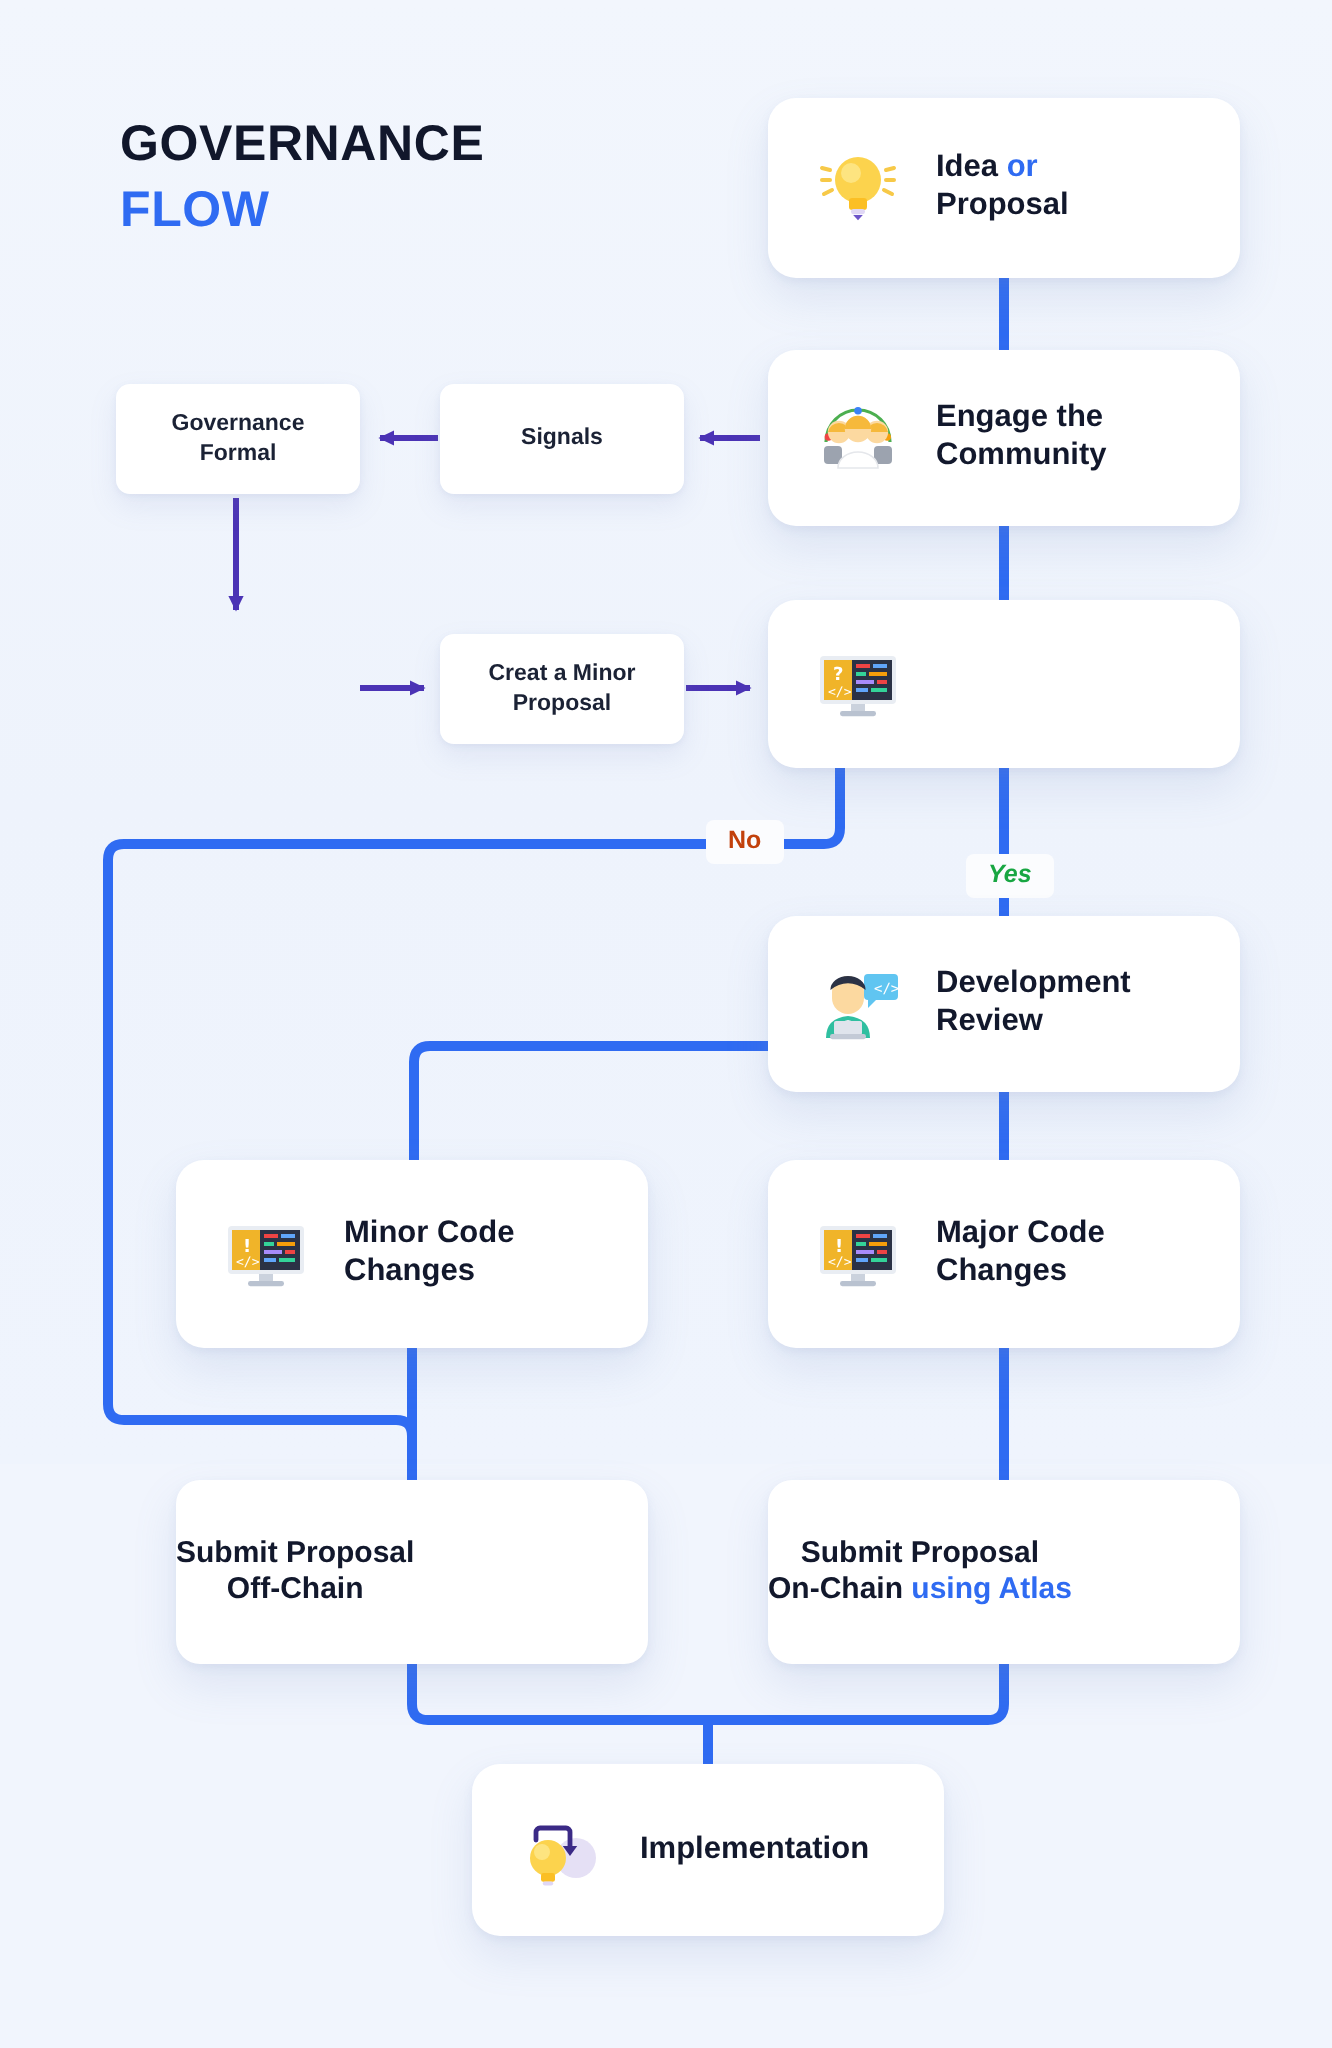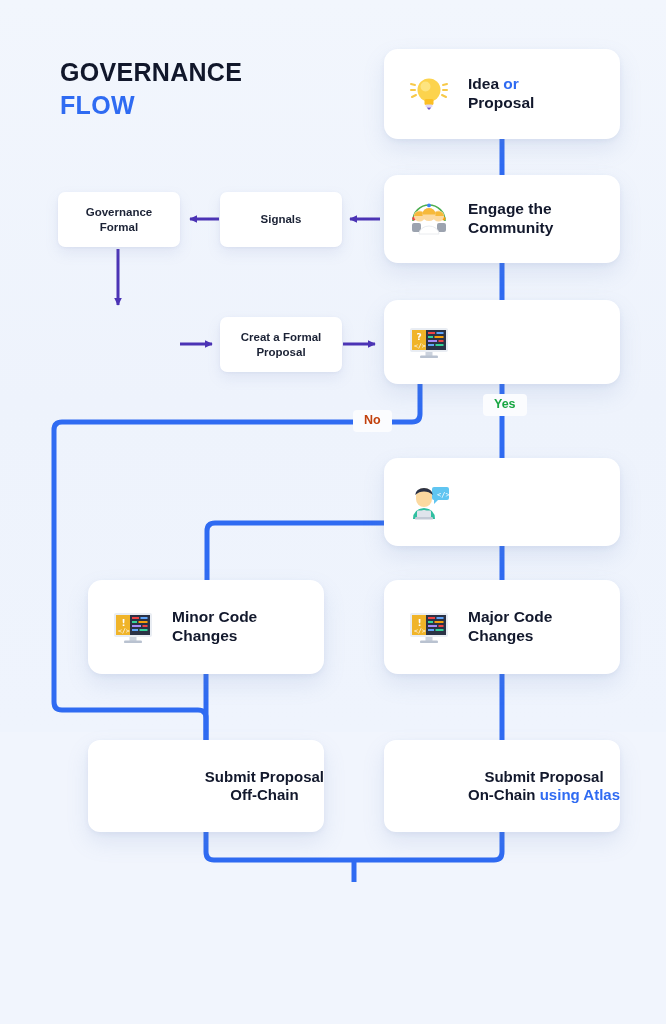--- a/index.html
+++ b/index.html
@@ -49,21 +49,21 @@
     box-shadow: 0 10px 22px rgba(120,140,190,0.16), 0 2px 5px rgba(120,140,190,0.10);
     display: flex;
     align-items: center;
     box-sizing: border-box;
   }
   .card.big {
     border-radius: 14px;
     padding-left: 22px;
     gap: 16px;
   }
-  .card.center { justify-content: flex-end; text-align: center; }
+  .card.center { justify-content: flex-start; text-align: center; }
   .card.small {
     border-radius: 7px;
     justify-content: center;
     text-align: center;
     box-shadow: 0 6px 14px rgba(120,140,190,0.13), 0 1px 3px rgba(120,140,190,0.10);
   }
   .card-label {
     font-weight: bold;
     color: #12182c;
     line-height: 1.22;
@@ -200,21 +200,21 @@
     </span>
   </div>
 
   <div class="card small" style="left:220px; top:192px; width:122px; height:55px;">
     <span class="card-label">Signals</span>
   </div>
 
 
   <div class="card small" style="left:220px; top:317px; width:122px; height:55px;">
     <span class="card-label">
-      <span>Creat a Formal</span><br>
+      <span>Creat a Minor</span><br>
       <span>Proposal</span>
     </span>
   </div>
 
   <div class="card big" style="left:384px; top:300px; width:236px; height:84px;">
     <span class="icon-wrap">
       <svg viewBox="0 0 46 46">
         <rect x="4" y="9" width="38" height="24" rx="2" fill="#e9edf3"></rect>
         <rect x="6" y="11" width="34" height="20" fill="#2b3245"></rect>
         <rect x="6" y="11" width="14" height="20" fill="#f0b429"></rect>
@@ -230,34 +230,38 @@
           <rect x="22" y="25" width="6" height="2" fill="#60a5fa"></rect>
           <rect x="29.5" y="25" width="8" height="2" fill="#34d399"></rect>
         </g>
         <rect x="19.5" y="33" width="7" height="4" fill="#cbd2dd"></rect>
         <rect x="14" y="36.5" width="18" height="2.6" rx="1.2" fill="#b9c2d0"></rect>
       </svg>
     </span>
   </div>
 
   <div class="branch no" style="left:353px; top:410px;">No</div>
-  <div class="branch yes" style="left:483px; top:394px;">Yes</div>
+  <div class="branch yes" style="left:483px; top:427px;font-style:italic;">Yes</div>
 
   <div class="card big" style="left:384px; top:458px; width:236px; height:88px;">
     <span class="icon-wrap">
       <svg viewBox="0 0 46 46">
         <path d="M28,8 h13 a2,2 0 0 1 2,2 v9 a2,2 0 0 1 -2,2 h-9 l-4,4 v-4 a2,2 0 0 1 -2,-2 v-9 a2,2 0 0 1 2,-2 z" fill="#60c5f1"></path>
         <text x="31" y="17.5" font-family="DejaVu Sans Mono, monospace" font-size="7" fill="#ffffff">&lt;/&gt;</text>
         <path d="M10,17 a8,8 0 0 1 16,0 v3 a8,8 0 0 1 -16,0 z" fill="#fcd9a0"></path>
         <path d="M9.2,16 a8.8,7 0 0 1 17.6,0 q-4,-3.4 -8.8,-3.4 t-8.8,3.4 z" fill="#2b3245"></path>
         <path d="M7,40 q0,-10 11,-11 q11,1 11,11 z" fill="#2fbfa0"></path>
         <path d="M12,40 q0,-8 6,-9 q6,1 6,9 z" fill="#eef1f6"></path>
         <rect x="11" y="31.5" width="14" height="7" rx="1" fill="#dfe4ec"></rect>
         <rect x="9" y="38" width="18" height="2.6" rx="1.2" fill="#c3cad6"></rect>
       </svg>
+    </span>
+    <span class="card-label">
+      <span>Development</span><br>
+      <span>Review</span>
     </span>
   </div>
 
   <div class="card big" style="left:88px; top:580px; width:236px; height:94px;">
     <span class="icon-wrap">
       <svg viewBox="0 0 46 46">
         <rect x="4" y="9" width="38" height="24" rx="2" fill="#e9edf3"></rect>
         <rect x="6" y="11" width="34" height="20" fill="#2b3245"></rect>
         <rect x="6" y="11" width="14" height="20" fill="#f0b429"></rect>
         <text x="11.5" y="22" font-family="DejaVu Sans, sans-serif" font-size="9" fill="#ffffff" font-weight="bold">!</text>
@@ -317,14 +321,28 @@
     </span>
   </div>
 
   <div class="card center" style="left:384px; top:740px; width:236px; height:92px;">
     <span class="card-label">
       <span>Submit Proposal</span><br>
       <span>On-Chain </span><span class="accent">using Atlas</span>
     </span>
   </div>
 
+  <div class="card big" style="left:236px; top:882px; width:236px; height:86px;">
+    <span class="icon-wrap">
+      <svg viewBox="0 0 46 46">
+        <circle cx="30" cy="27" r="10" fill="#ded8f3" opacity="0.8"></circle>
+        <path d="M10,18 v-4 a2,2 0 0 1 2,-2 h13 a2,2 0 0 1 2,2 v9" fill="none" stroke="#3b2a86" stroke-width="2.4" stroke-linecap="round"></path>
+        <path d="M23.4,21 L27,26 L30.6,21 z" fill="#3b2a86"></path>
+        <circle cx="16" cy="27" r="9" fill="#fcd34d"></circle>
+        <circle cx="13" cy="24" r="4" fill="#fde68a" opacity="0.85"></circle>
+        <rect x="12.5" y="34.5" width="7" height="4.4" rx="1.2" fill="#fbbf24"></rect>
+        <rect x="13.4" y="38.8" width="5.2" height="2" rx="1" fill="#e0d7f5"></rect>
+      </svg>
+    </span>
+    <span class="card-label">Implementation</span>
+  </div>
 
 </div>
 
 </body></html>

